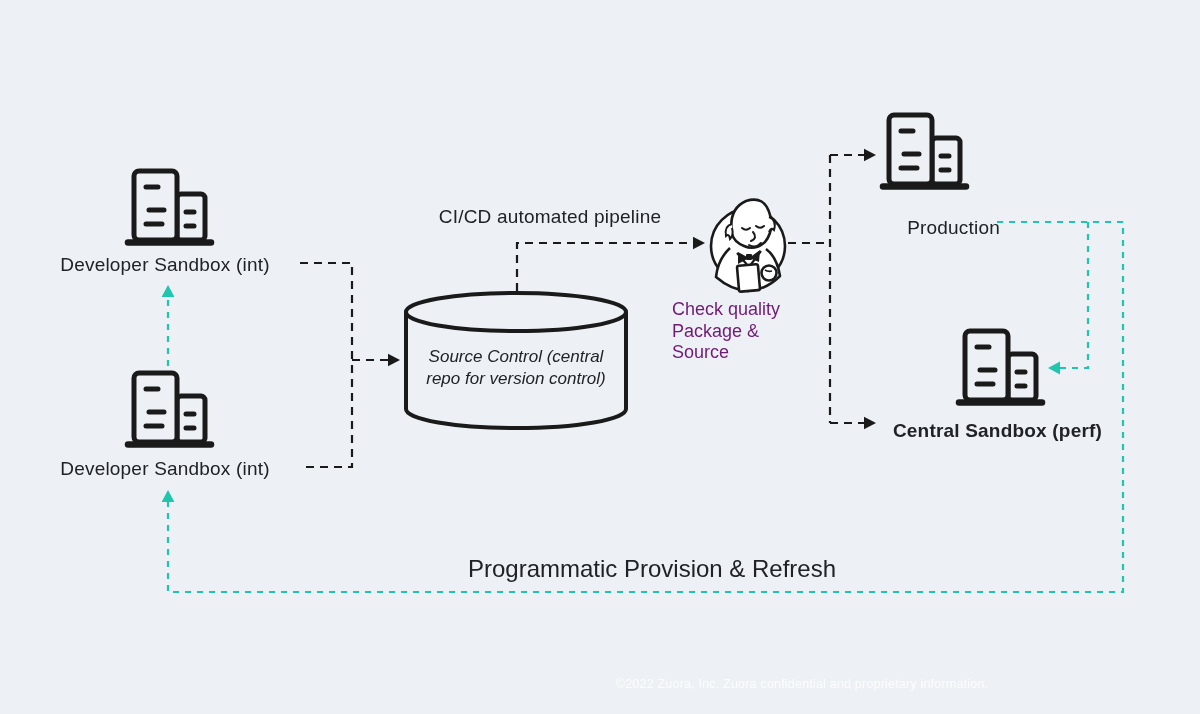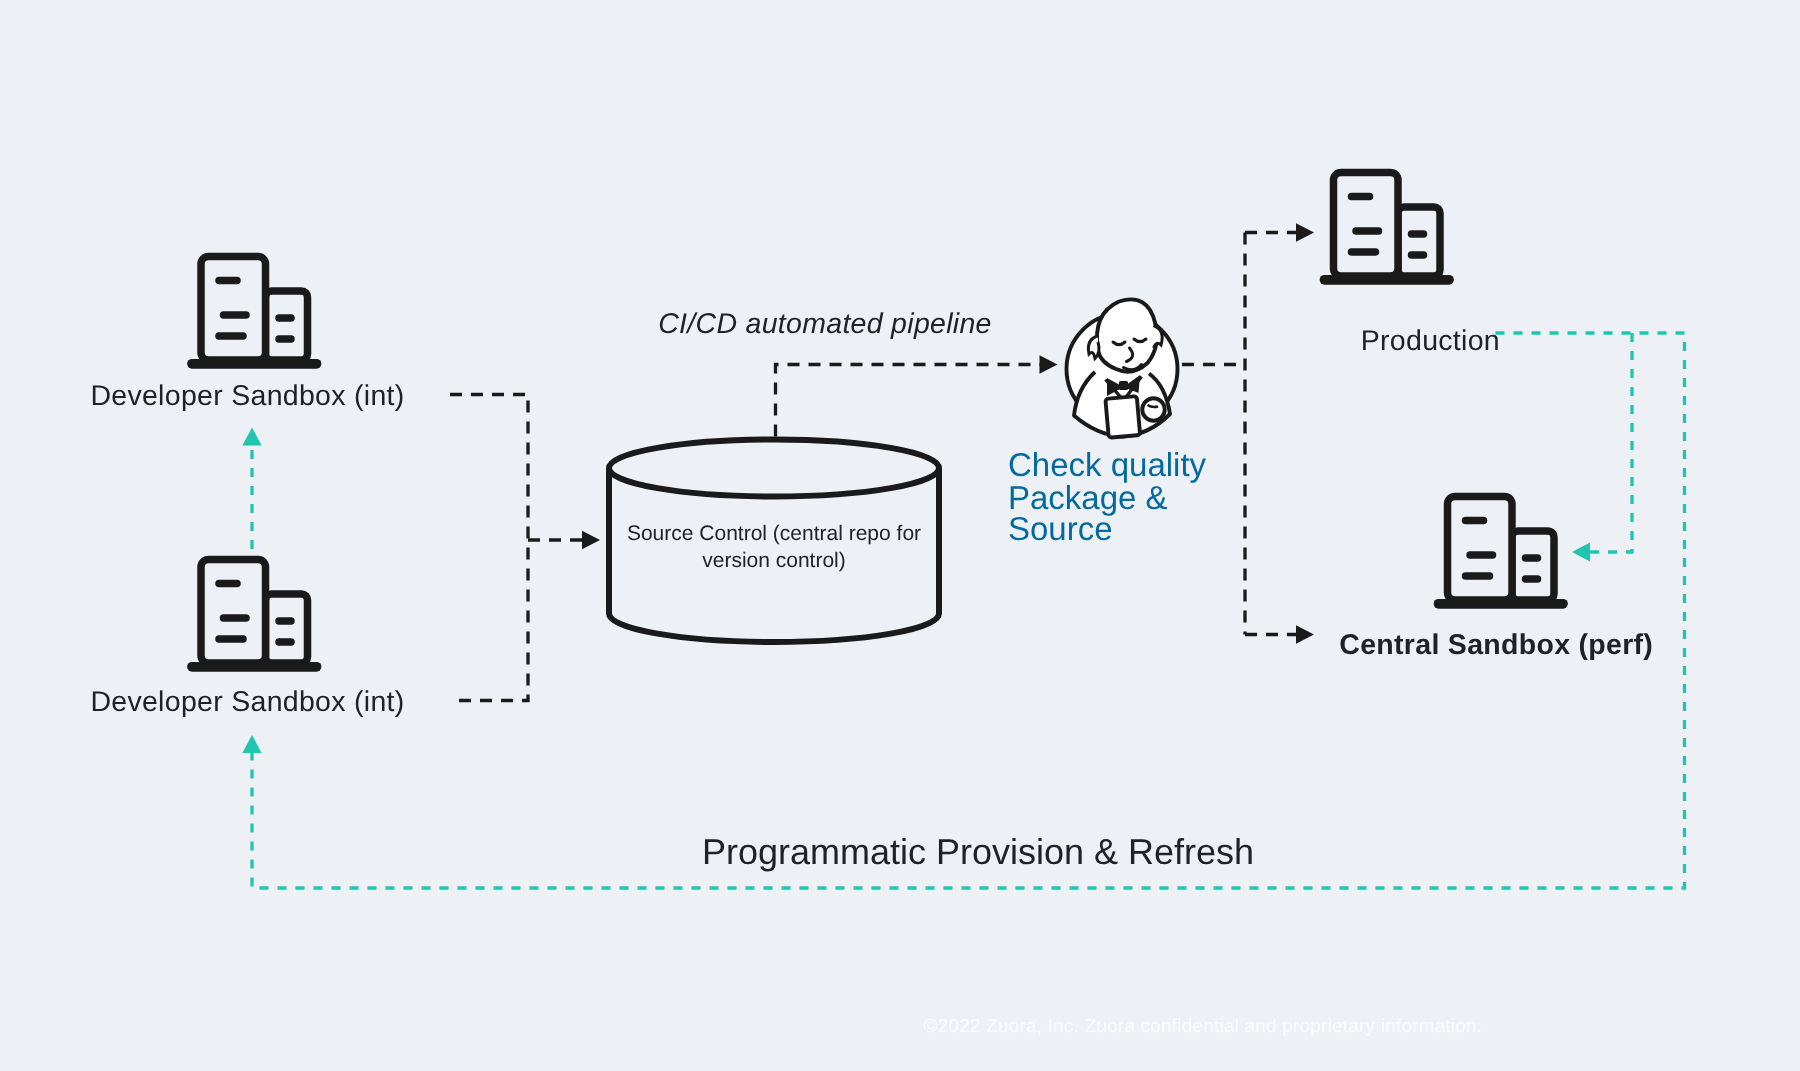--- a/index.html
+++ b/index.html
@@ -11,23 +11,23 @@
   }
   .overlay{position:absolute;left:0;top:0;width:1200px;height:714px;}
   .node{position:absolute;}
   .lbl{
     position:absolute;font-size:19px;letter-spacing:.2px;color:#202227;
     white-space:nowrap;
   }
   .lbl.center{text-align:center;}
   .cyl-text{
     position:absolute;left:14px;top:56px;width:198px;text-align:center;
-    font-size:14px;line-height:1.3;color:#202227;white-space:normal;
+    font-size:17px;line-height:1.3;color:#202227;white-space:normal;font-style:italic;
   }
-  .steps{position:absolute;left:672px;top:299px;font-size:22px;line-height:21.5px;color:#0369a1;}
+  .steps{position:absolute;left:672px;top:299px;font-size:18px;line-height:21.5px;color:#701a75;}
   .provision{position:absolute;left:452px;top:555px;width:400px;text-align:center;font-size:24px;color:#202227;}
   .footer{
     position:absolute;left:602px;top:677px;width:400px;text-align:center;
     font-size:12.5px;color:#ffffff;opacity:.8;letter-spacing:.2px;
   }
 </style>
 </head>
 <body>
 
 <div class="canvas">
@@ -82,21 +82,21 @@
   <div class="lbl center" style="left:40px;top:458px;width:250px;">Developer Sandbox (int)</div>
 
   <div class="node" style="left:403px;top:290px;width:226px;height:142px;">
     <svg width="226" height="142" viewBox="0 0 226 142" fill="none">
       <path d="M3 22 V119 a110 19 0 0 0 220 0 V22" fill="#edf1f5" stroke="#1a1a1a" stroke-width="4"></path>
       <ellipse cx="113" cy="22" rx="110" ry="19" fill="#edf1f5" stroke="#1a1a1a" stroke-width="4"></ellipse>
     </svg>
     <div class="cyl-text">Source Control (central repo for version control)</div>
   </div>
 
-  <div class="lbl center" style="left:420px;top:206px;width:260px;font-style:italic;">CI/CD automated pipeline</div>
+  <div class="lbl center" style="left:420px;top:206px;width:260px;">CI/CD automated pipeline</div>
 
   <div class="node" style="left:703px;top:191px;">
     <svg width="92" height="104" viewBox="0 0 92 104" fill="none">
       <circle cx="45" cy="55" r="37" fill="#ffffff" stroke="#1a1a1a" stroke-width="2.6"></circle>
 
       <path d="M27 57 Q15 68 13 86 Q28 99 45 100 Q63 99 77 85 Q74 66 63 58" fill="#ffffff" stroke="#1a1a1a" stroke-width="2.6" stroke-linejoin="round"></path>
 
       <path d="M29 43 Q25 18 43 10 Q62 4 67 24 Q71 40 62 51 Q52 60 41 55 Q31 51 29 43 Z" fill="#ffffff" stroke="#1a1a1a" stroke-width="2.6"></path>
 
       <path d="M29 33 Q21 35 23 45 Q26 42 27 48 Q31 44 29 37" fill="#ffffff" stroke="#1a1a1a" stroke-width="2"></path>

